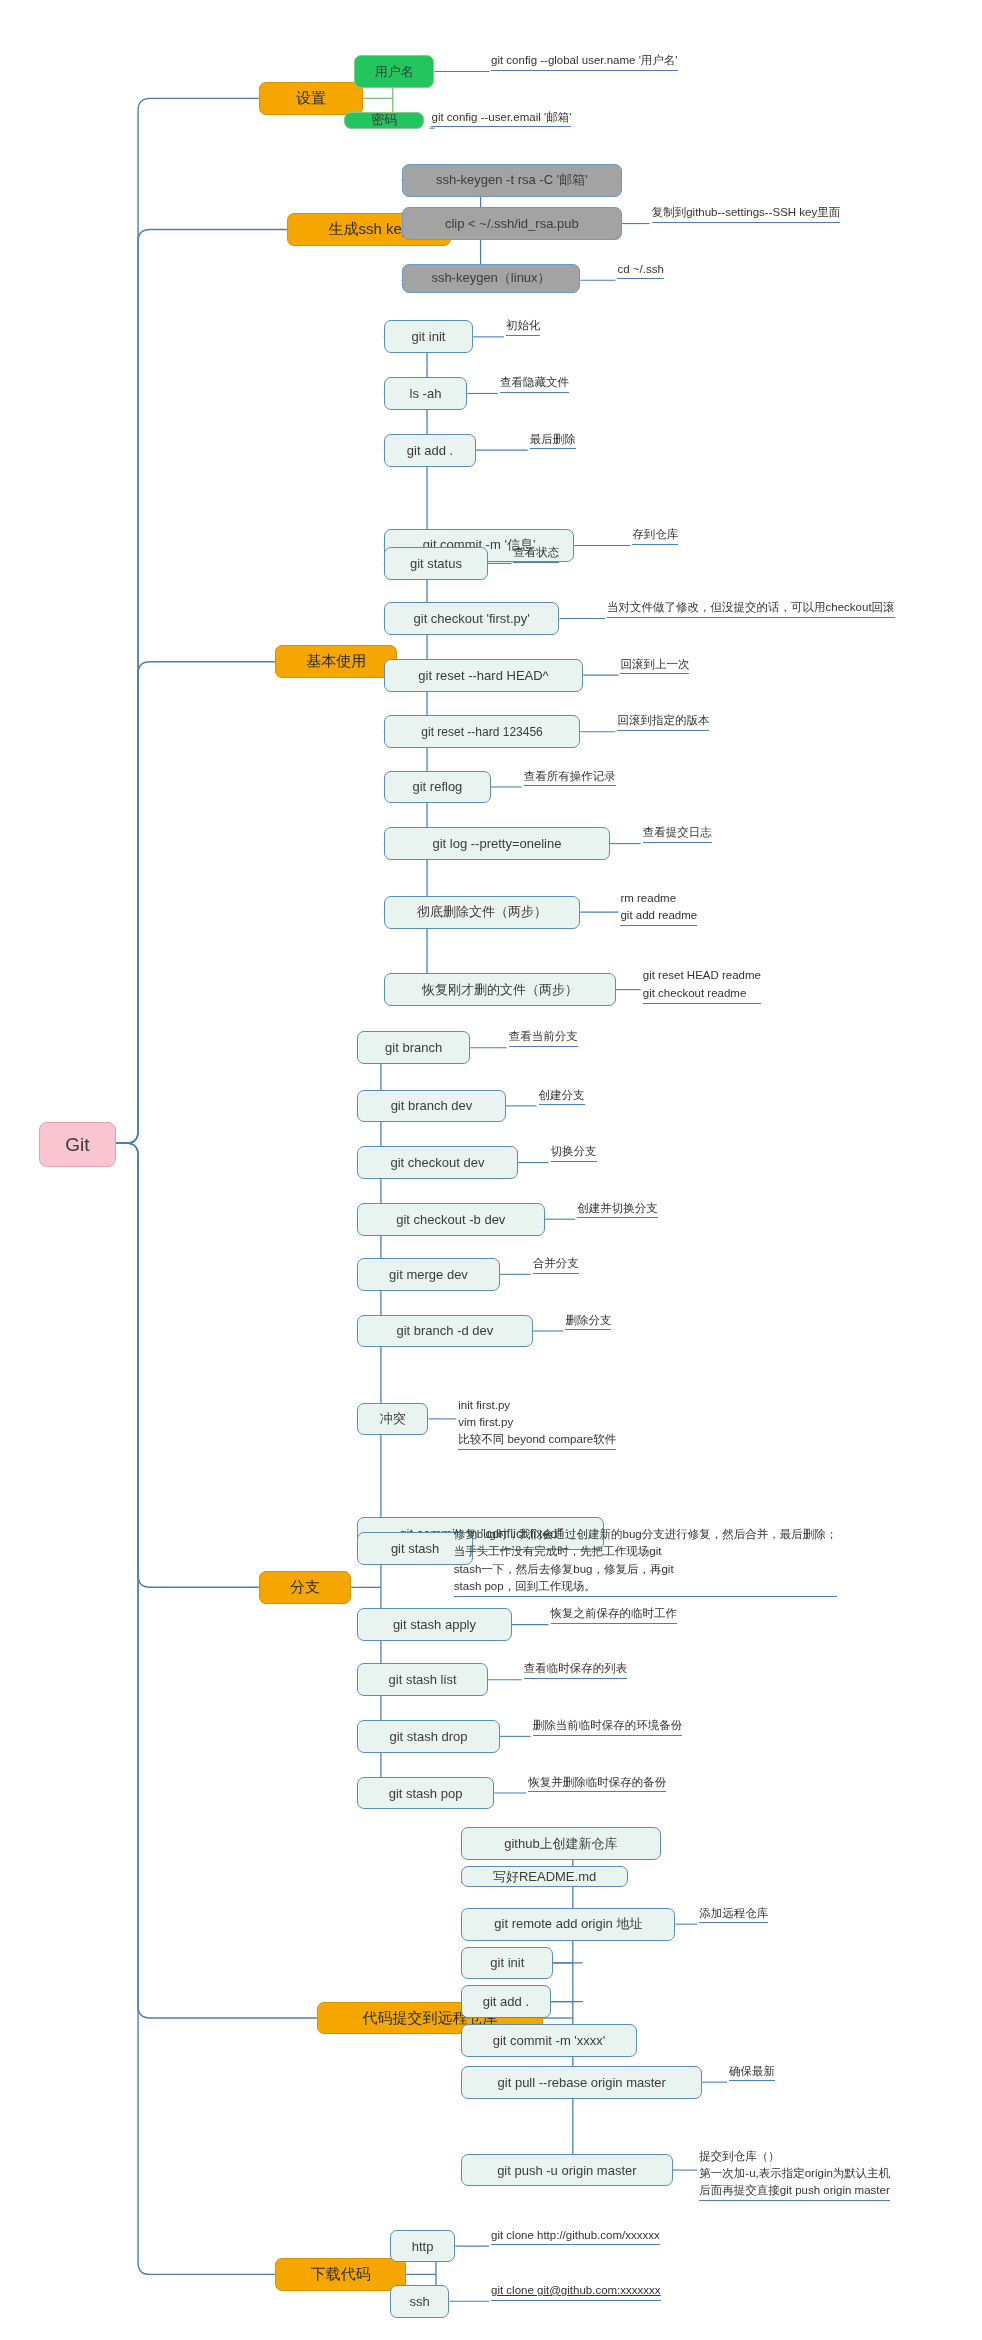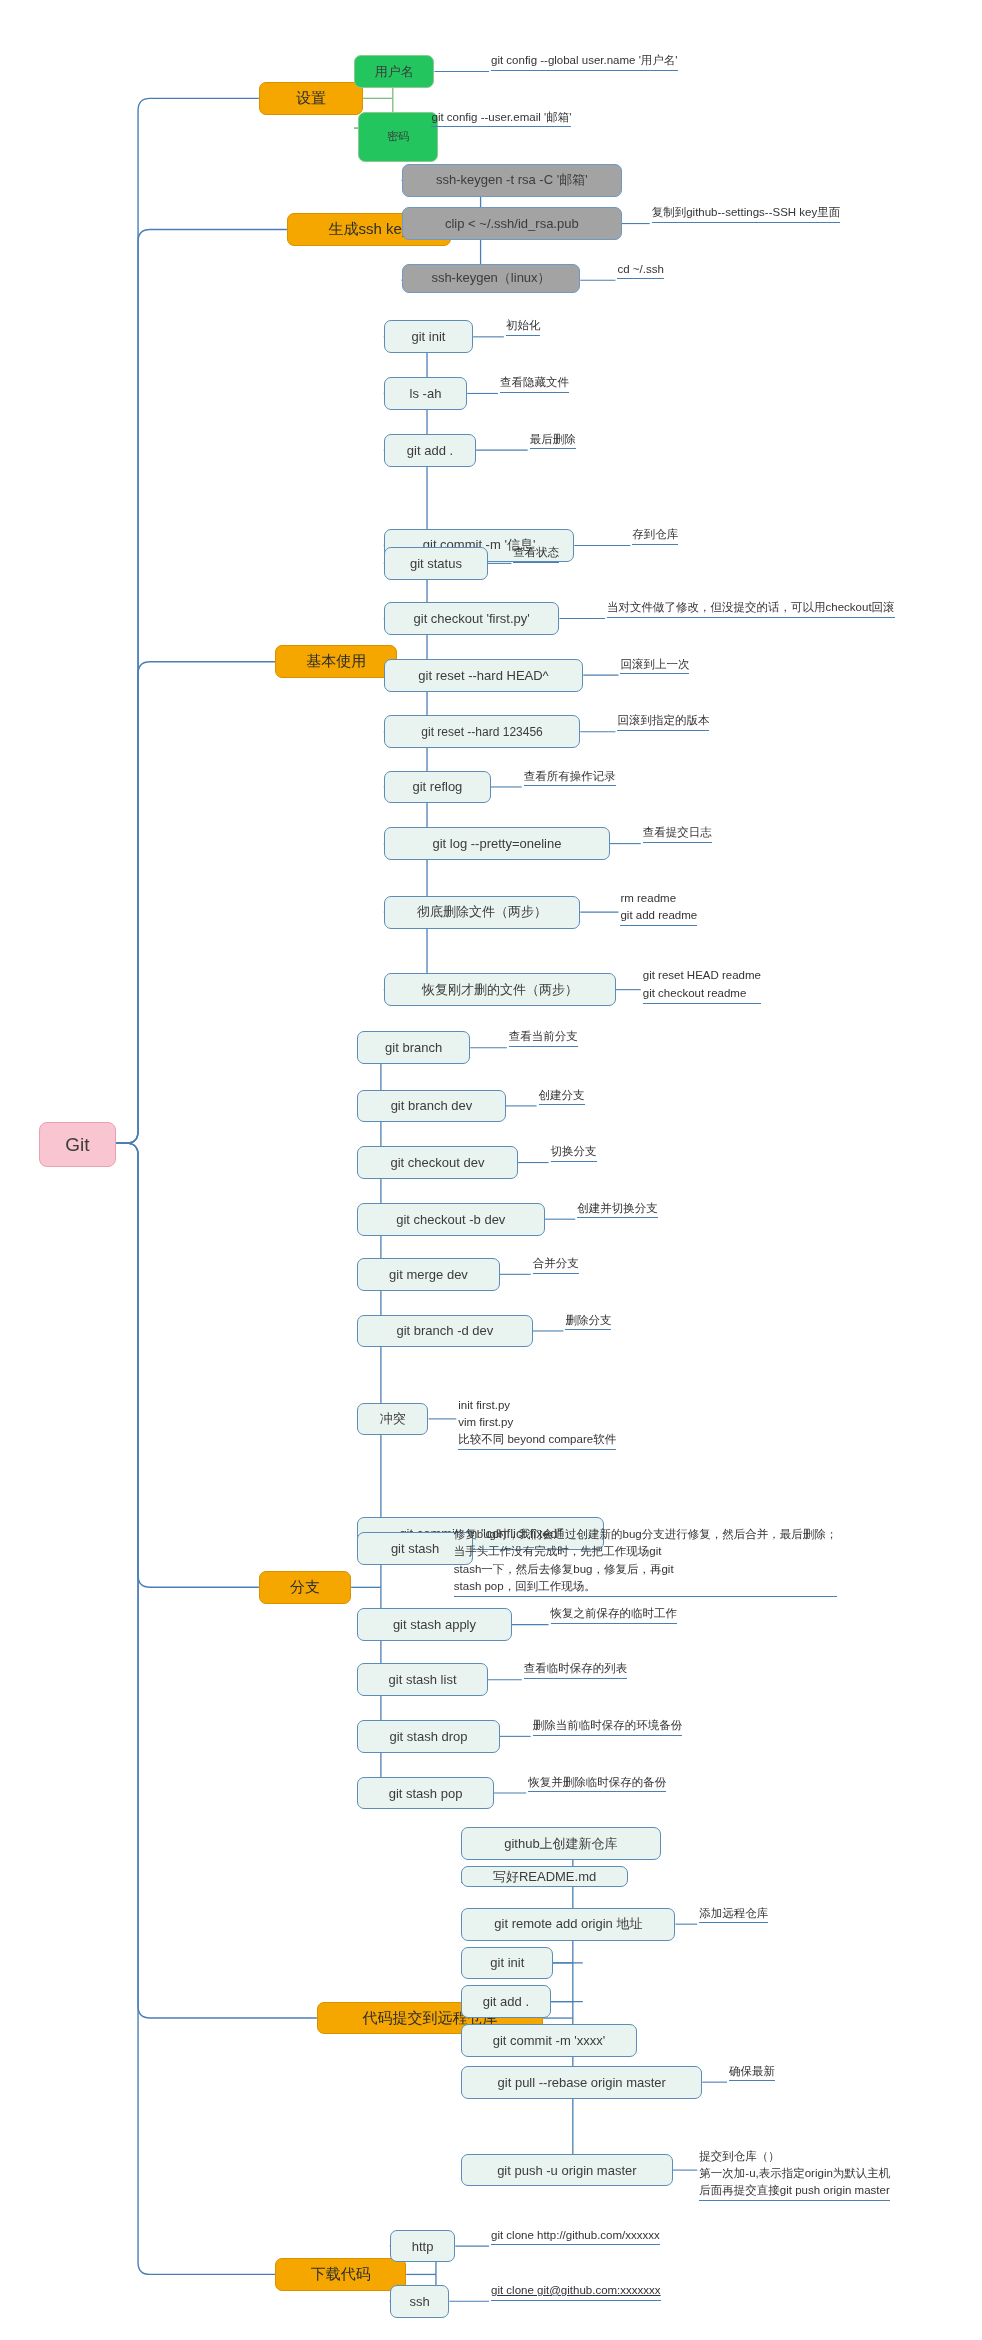--- a/index.html
+++ b/index.html
@@ -181,21 +181,21 @@
       <path d="M455.29090909090905,2246.101910828025 H489" fill="none" stroke="#4a7fb5" stroke-width="1.1"></path>
       <path d="M435.94848484848484,2301.248407643312 h10 H389.8242424242424" fill="none" stroke="#4a7fb5" stroke-width="1.3"></path>
       <path d="M435.94848484848484,2301.248407643312 H389.8242424242424" fill="none" stroke="#4a7fb5" stroke-width="1.3"></path>
       <path d="M449.3393939393939,2301.248407643312 H489" fill="none" stroke="#4a7fb5" stroke-width="1.1"></path>
     </svg>
   <div id="nodes">
       <div class="node root" style="left: 38.6848px; top: 1122.31px; width: 77.3697px; height: 44.7134px; font-size: 19px;">Git</div>
       <div class="node lvl1" style="left: 258.891px; top: 81.9745px; width: 104.152px; height: 32.7898px; font-size: 15px;">设置</div>
       <div class="node green" style="left: 354.115px; top: 55.1465px; width: 80.3455px; height: 32.7898px; font-size: 13px;">用户名</div>
       <div class="note" style="left: 491px; top: 52.1656px; border-bottom: 1px solid rgb(74, 127, 181); padding-bottom: 1px;">git config --global user.name '用户名'</div>
-      <div class="node green" style="left: 358px; top: 111.783px; width: 80.3455px; height: 50px; font-size: 11px;">密码</div>
+      <div class="node green" style="left: 344px; top: 111.783px; width: 80.3455px; height: 17px; font-size: 13px;">密码</div>
       <div class="note" style="left: 431.485px; top: 108.803px; border-bottom: 1px solid rgb(74, 127, 181); padding-bottom: 1px;">git config --user.email '邮箱'</div>
       <div class="node lvl1" style="left: 287.161px; top: 213.134px; width: 163.667px; height: 32.7898px; font-size: 15px;">生成ssh key</div>
       <div class="node blue" style="left: 401.727px; top: 163.949px; width: 220.206px; height: 32.7898px; font-size: 13px;">ssh-keygen -t rsa -C '邮箱'</div>
       <div class="node blue" style="left: 401.727px; top: 207.172px; width: 220.206px; height: 32.7898px; font-size: 13px;">clip &lt; ~/.ssh/id_rsa.pub</div>
       <div class="note" style="left: 651.691px; top: 204.191px; border-bottom: 1px solid rgb(74, 127, 181); padding-bottom: 1px;">复制到github--settings--SSH key里面</div>
       <div class="node blue" style="left: 401.727px; top: 263.809px; width: 178.545px; height: 29px; font-size: 13px;">ssh-keygen（linux）</div>
       <div class="note" style="left: 617.47px; top: 260.828px; border-bottom: 1px solid rgb(74, 127, 181); padding-bottom: 1px;">cd ~/.ssh</div>
       <div class="node lvl1" style="left: 275.258px; top: 645.363px; width: 122.006px; height: 32.7898px; font-size: 15px;">基本使用</div>
       <div class="node mint" style="left: 383.873px; top: 320.446px; width: 89.2727px; height: 32.7898px; font-size: 13px;">git init</div>
       <div class="note" style="left: 505.879px; top: 317.465px; border-bottom: 1px solid rgb(74, 127, 181); padding-bottom: 1px;">初始化</div>

